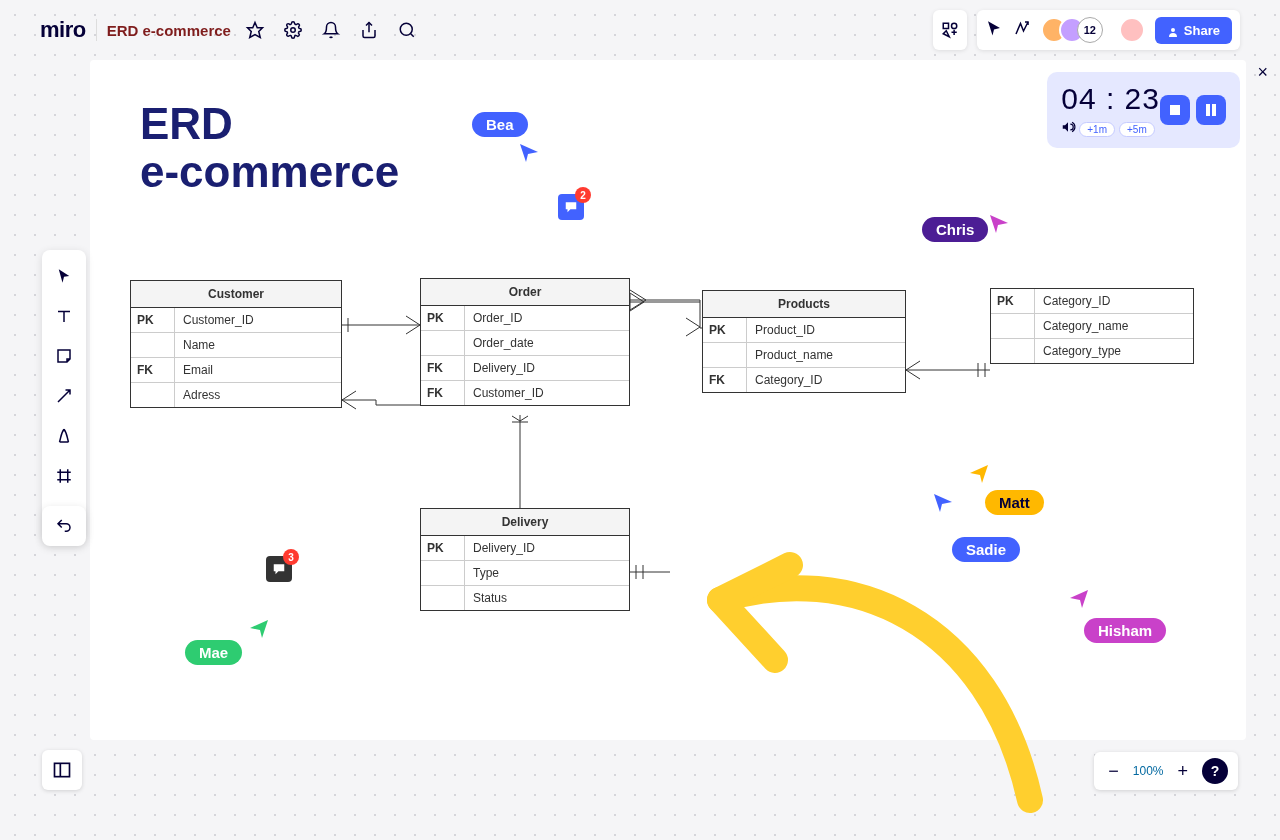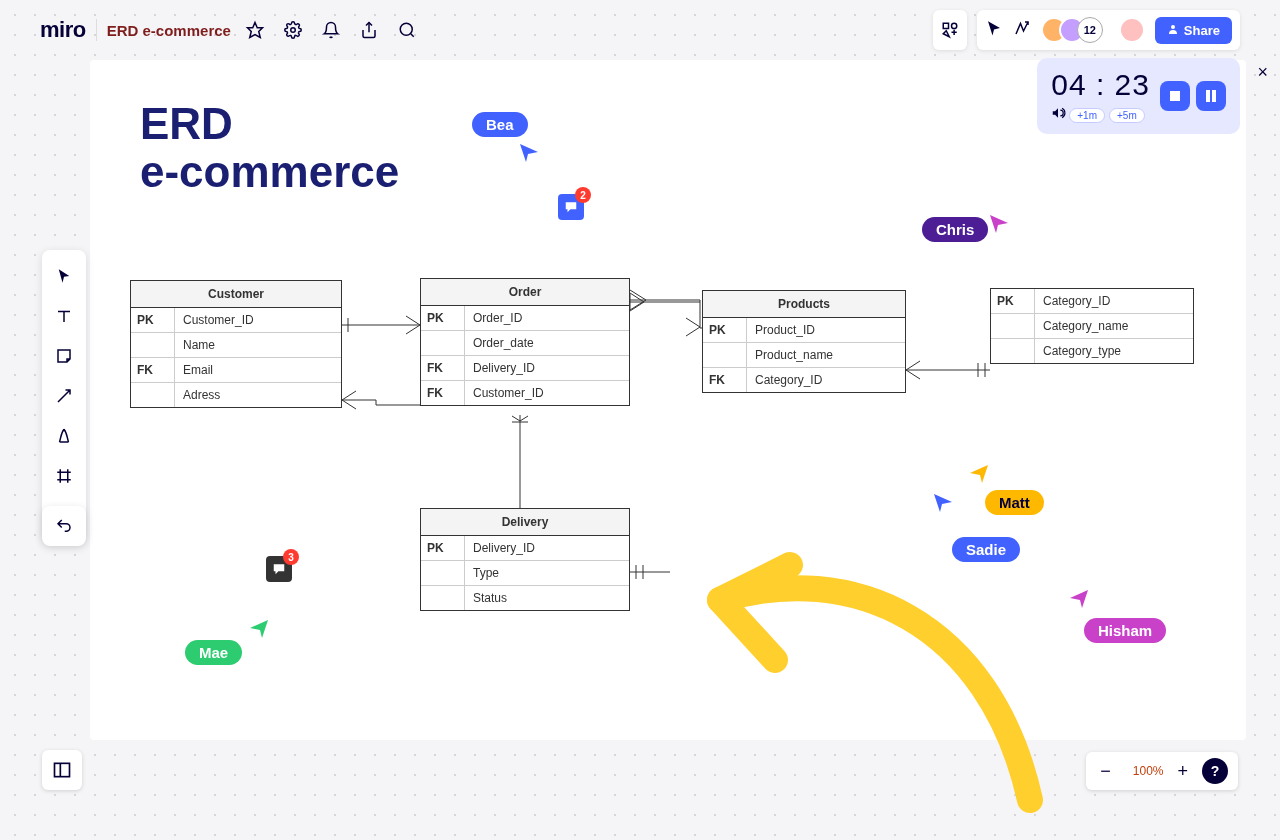--- a/index.html
+++ b/index.html
@@ -42,27 +42,27 @@
     display: flex; align-items: center; justify-content: center;
     font-size: 11px; font-weight: 600; color: #050038;
   }
   .avatar.c1 { background: #ffb366; margin-left:0;}
   .avatar.c2 { background: #c49fff; }
   .avatar.count { background: #fff; border: 1px solid #aaa; }
   .avatar.solo { background:#ffc0c0; margin-left:6px;}
   .share-btn {
     background: #4262ff; color: #fff; border-radius: 6px;
     padding: 6px 12px; font-size: 13px; font-weight: 600;
-    display: flex; align-items: flex-start; gap: 5px; cursor: pointer;
+    display: flex; align-items: flex-end; gap: 5px; cursor: pointer;
   }
   
   .timer-panel {
-    position: absolute; top: 58px; right: 40px;
+    position: absolute; top: 72px; right: 40px;
     background: #e5e8ff; border-radius: 10px;
-    padding: 10px 14px; display: flex; align-items: center; gap: 10px;
+    padding: 10px 14px; display: flex; align-items: center; 
     z-index: 10;
   }
   .timer-time { font-size: 30px; font-weight: 500; color: #050038; letter-spacing: 1px; }
   .timer-controls-col { display:flex; flex-direction:column; gap:4px; }
   .timer-add-row { display:flex; gap:4px; align-items:center;}
   .timer-chip {
     background: #fff; border: 1px solid #c5cbff; border-radius: 10px;
     font-size: 10px; color: #4262ff; padding: 1px 7px; cursor: pointer;
   }
   .timer-btns { display:flex; gap:6px;}
@@ -91,21 +91,21 @@
   .bottom-left {
     position:absolute; left:42px; bottom:50px; width:40px; height:40px;
     background:#fff; border-radius:6px; box-shadow:0 1px 4px rgba(0,0,0,0.15);
     display:flex; align-items:center; justify-content:center; color:#050038; cursor:pointer; z-index:10;
   }
   .bottom-right {
     position:absolute; right:42px; bottom:50px;
     background:#fff; border-radius:6px; box-shadow:0 1px 4px rgba(0,0,0,0.15);
     display:flex; align-items:center; gap:10px; padding: 6px 10px; z-index:10;
   }
-  .zoom-txt { font-size:12px; color:#c2410c;margin-left:8px; }
+  .zoom-txt { font-size:12px; color:#0369a1; }
   .round-help { width:26px; height:26px; border-radius:50%; background:#050038; color:#fff; font-size:14px; font-weight:700; display:flex;align-items:center;justify-content:center;}
   .bottom-right .zbtn { cursor:pointer; font-size:18px; color:#050038; padding:0 4px;}
   
   .board {
     position:absolute; left:90px; top:60px; width:1156px; height:680px;
     background:#fff; border-radius:4px; z-index:1;
   }
   .board-title {
     position:absolute; left:50px; top:40px;
     font-size:44px; font-weight:800; color:#1a1f71; line-height:1.1;

